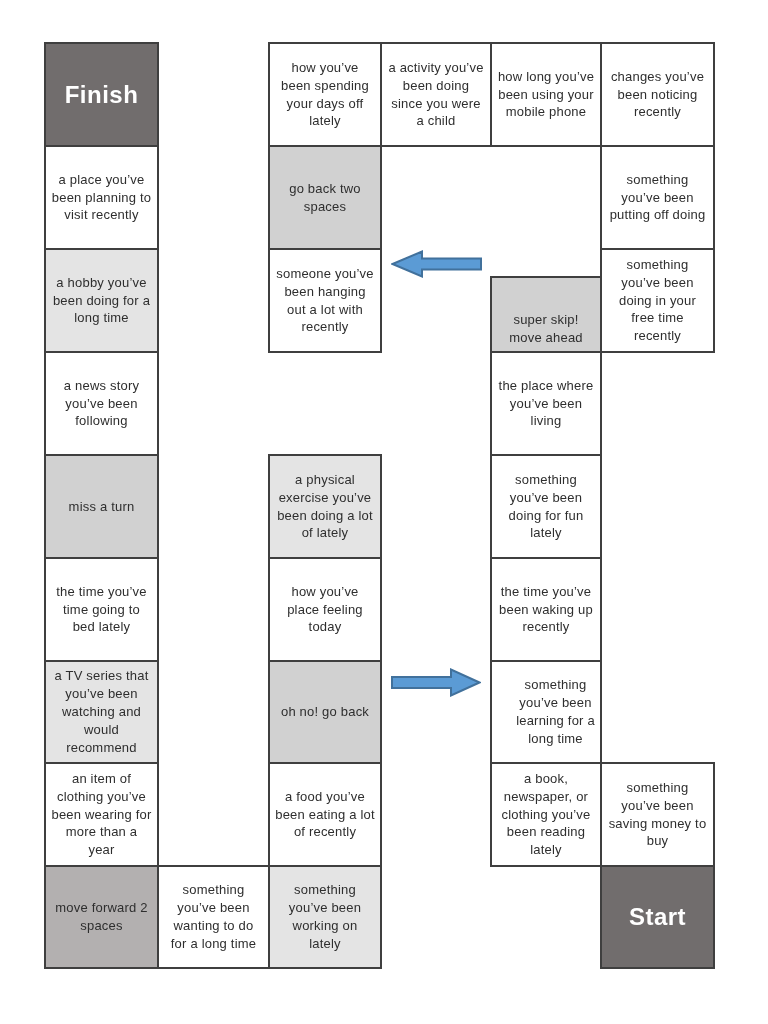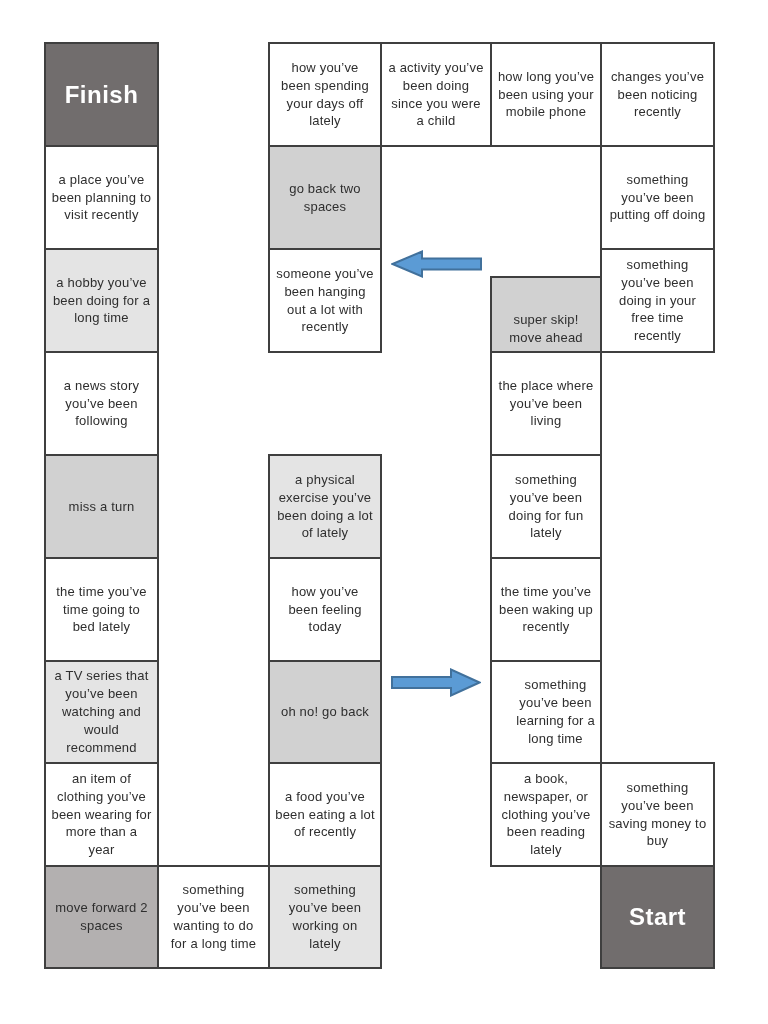--- a/index.html
+++ b/index.html
@@ -118,21 +118,21 @@
     <div class="cell v-light" style="left: 268px; top: 454px; width: 114px; height: 105px;">
       <span class="label">a physical exercise you’ve been doing a lot of lately</span>
     </div>
     <div class="cell v-white" style="left: 490px; top: 454px; width: 112px; height: 105px;">
       <span class="label">something you’ve been doing for fun lately</span>
     </div>
     <div class="cell v-white" style="left: 44px; top: 557px; width: 115px; height: 105px;">
       <span class="label">the time you’ve time going to bed lately</span>
     </div>
     <div class="cell v-white" style="left: 268px; top: 557px; width: 114px; height: 105px;">
-      <span class="label">how you’ve been feeling today</span>
+      <span class="label">how you’ve place feeling today</span>
     </div>
     <div class="cell v-white" style="left: 490px; top: 557px; width: 112px; height: 105px;">
       <span class="label">the time you’ve been waking up recently</span>
     </div>
     <div class="cell v-light" style="left: 44px; top: 660px; width: 115px; height: 104px;">
       <span class="label">a TV series that you’ve been watching and would recommend</span>
     </div>
     <div class="cell v-mid" style="left: 268px; top: 660px; width: 114px; height: 104px;">
       <span class="label">oh no! go back</span>
     </div>

